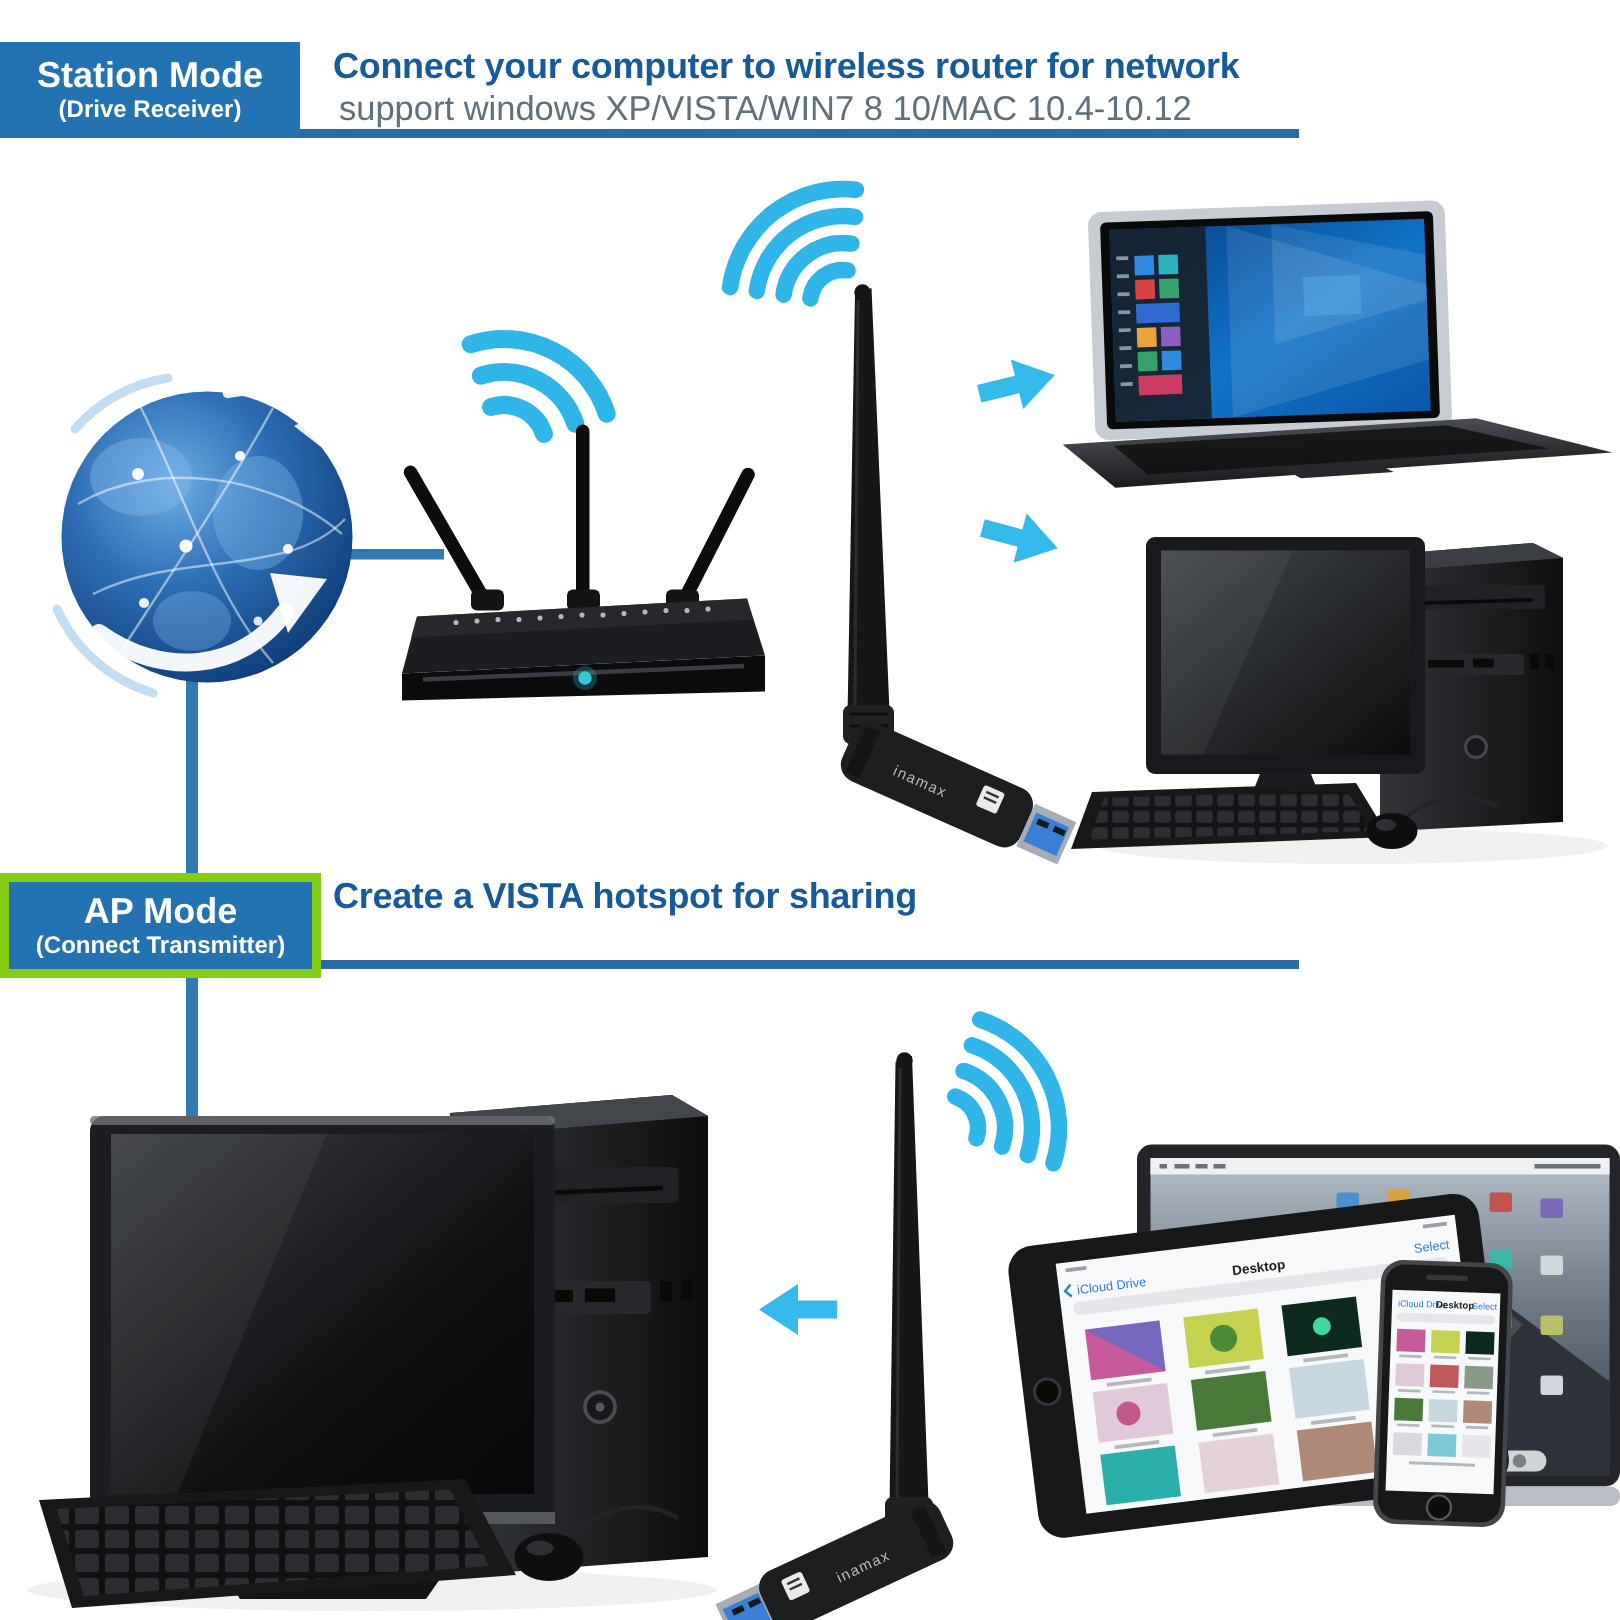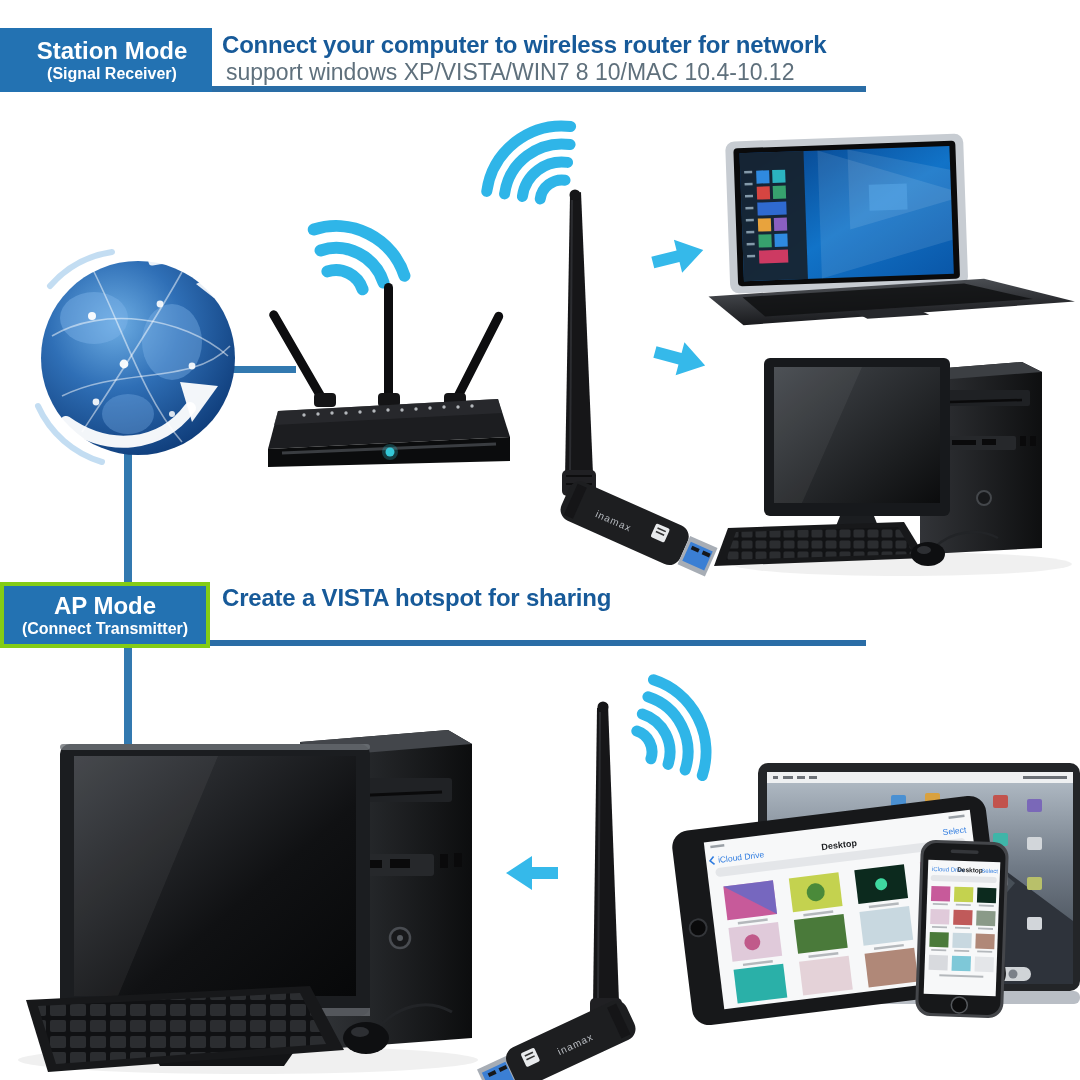--- a/index.html
+++ b/index.html
@@ -7,40 +7,40 @@
           font-family:"Liberation Sans",sans-serif;}
   
   .rule{position:absolute;left:0;width:866px;height:6px;background:#2a6da6;z-index:1;}
   .vline{position:absolute;left:124px;top:444px;width:8px;height:306px;background:#3279b0;z-index:0;}
   .hline{position:absolute;left:208px;top:366px;width:88px;height:7px;background:#3279b0;z-index:0;}
   
   .badge{position:absolute;left:0;background:#2372b2;color:#fff;text-align:center;z-index:2;
          display:flex;flex-direction:column;justify-content:center;}
   .badge .t{font-weight:bold;font-size:24px;line-height:27px;}
   .badge .s{font-weight:bold;font-size:16px;line-height:19px;}
-  .badge.station{top:28px;width:200px;height:64px;padding-left:12px;}
-  .badge.ap{top:582px;width:202px;height:58px;border:4px solid #84cc16;}
+  .badge.station{top:28px;width:200px;height:64px;}
+  .badge.ap{top:582px;width:202px;height:58px;border:6px solid #84cc16;}
   .headline{position:absolute;left:222px;font-weight:bold;font-size:24px;color:#175a99;
             letter-spacing:-0.2px;white-space:nowrap;z-index:2;}
   .subline{position:absolute;left:226px;font-size:23px;color:#5f707c;white-space:nowrap;z-index:2;}
   svg{position:absolute;overflow:visible;}
   svg text{font-family:"Liberation Sans",sans-serif;}
 </style>
 </head>
 <body>
 
 <div class="canvas">
 
   <div class="vline"></div>
   <div class="hline"></div>
 
   <div class="rule" style="top:86px"></div>
   <div class="badge station">
     <div class="t">Station Mode</div>
-    <div class="s">(Signal Receiver)</div>
+    <div class="s">(Drive Receiver)</div>
   </div>
   <div class="headline" style="top:31px">Connect your computer to wireless router for network</div>
   <div class="subline" style="top:59px">support windows XP/VISTA/WIN7 8 10/MAC 10.4-10.12</div>
 
   <div class="rule" style="top:640px"></div>
   <div class="badge ap">
     <div class="t">AP Mode</div>
     <div class="s">(Connect Transmitter)</div>
   </div>
   <div class="headline" style="top:584px">Create a VISTA hotspot for sharing</div>

